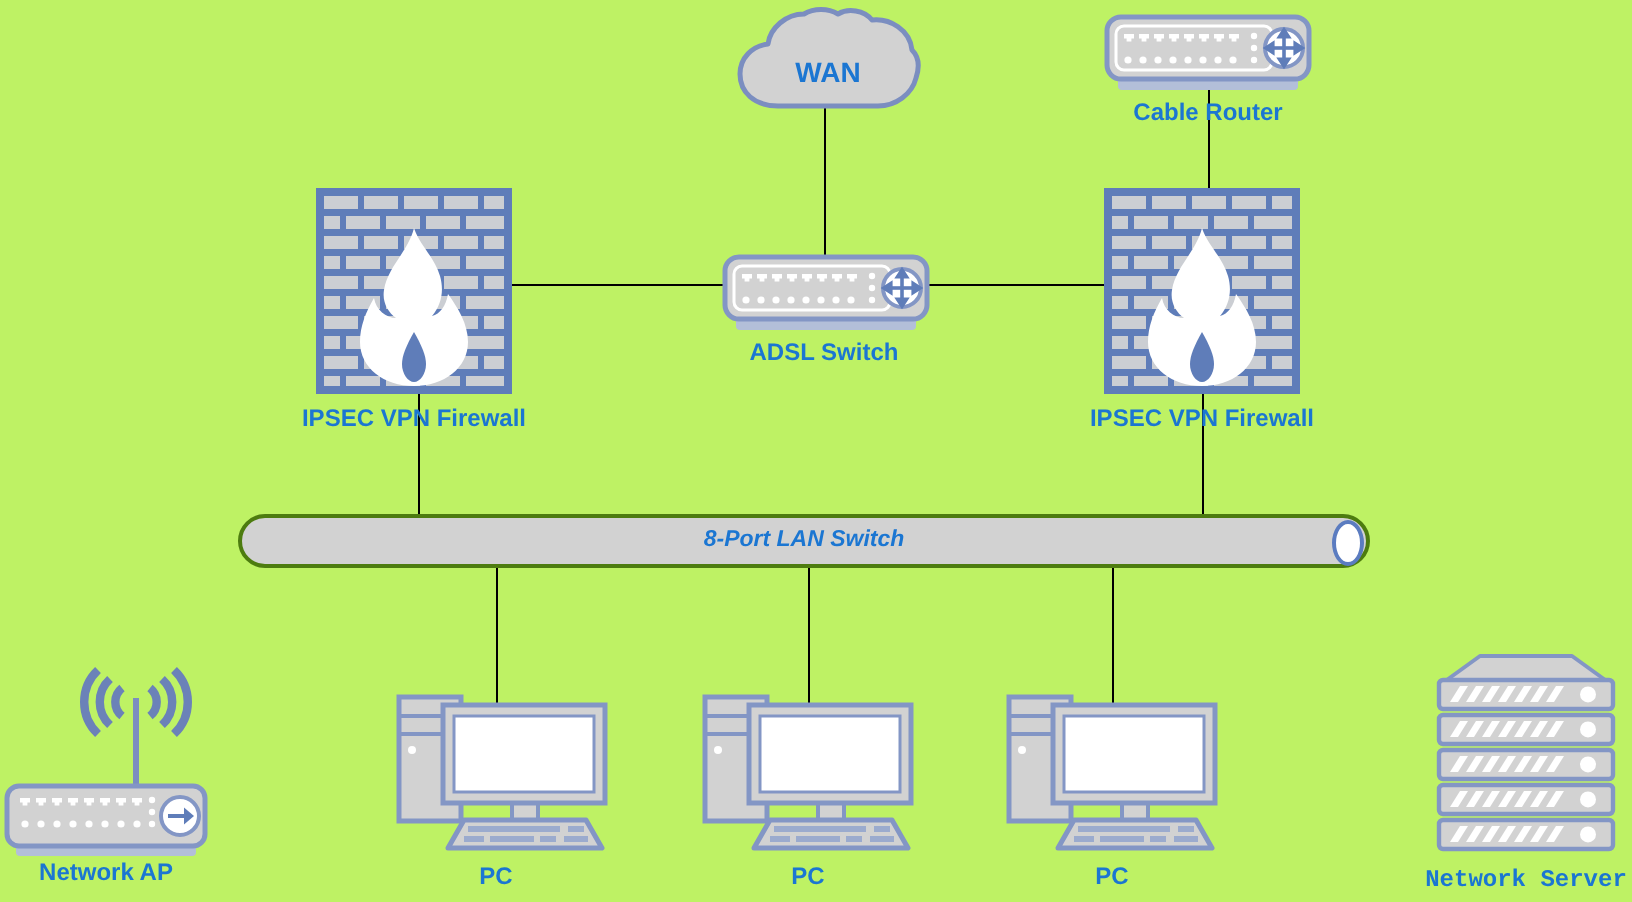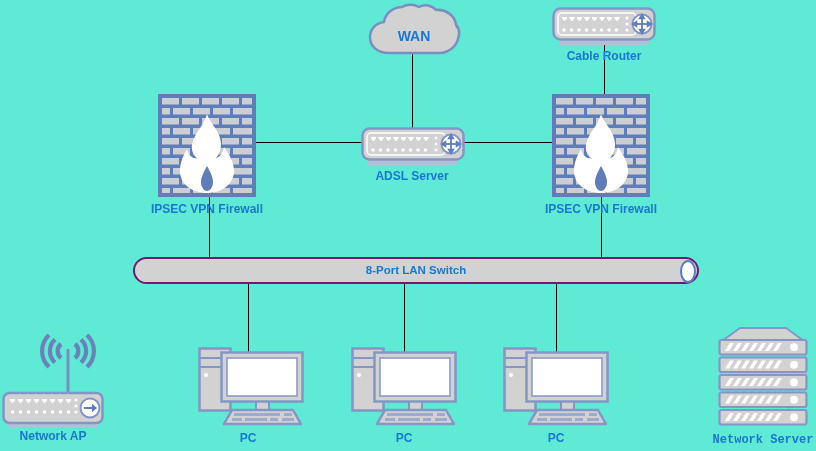--- a/index.html
+++ b/index.html
@@ -7,35 +7,35 @@
     --device-fill:#d2d2d2;
     --device-stroke:#8396c5;
     --firewall-fill:#5f7db9;
     --brick-fill:#cbced3;
     --connector-line:#000000;
     --base-fill:#b3bfd9;
     --screen-fill:#ffffff;
   }
   html,body{margin:0;padding:0;background:#fff;}
   #stage{
-    position:relative;width:816px;height:451px;background:#5eead4;overflow:hidden;
+    position:relative;width:816px;height:451px;background:#bef264;overflow:hidden;
     font-family:"Liberation Sans", sans-serif;
   }
   .node{position:absolute;}
   .lbl{
     position:absolute;font-size:12px;font-weight:bold;color:var(--label-text);
     text-align:center;white-space:nowrap;transform:translateX(-50%);
   }
   .line{position:absolute;background:var(--connector-line);}
   .line.v{width:1px;}
   .line.h{height:1px;}
   
   #lan-switch{
-    position:absolute;left:133px;top:257px;width:562px;height:23px;
-    background:var(--device-fill);border:2px solid #701a75;border-radius:14px;
+    position:absolute;left:119px;top:257px;width:562px;height:23px;
+    background:var(--device-fill);border:2px solid #4d7c0f;border-radius:14px;font-style:italic;
   }
   #lan-switch .cap{
     position:absolute;right:1px;top:1px;width:12px;height:19px;background:#fff;
     border:2px solid #5b7cc0;border-radius:50%;
   }
   #lan-switch .swlbl{
     position:absolute;left:0;top:0;width:100%;height:100%;line-height:23px;
     font-size:11.5px;font-weight:bold;color:var(--label-text);text-align:center;
   }
 </style>
@@ -130,21 +130,21 @@
       <g stroke="var(--firewall-fill)" stroke-width="1.8" fill="var(--firewall-fill)">
         <line x1="90" y1="11" x2="90" y2="23"></line>
           <line x1="84" y1="17" x2="96" y2="17"></line>
         <path d="M90 8 l2.2 3.4 h-4.4 z"></path>
           <path d="M90 26 l2.2 -3.4 h-4.4 z"></path>
         <path d="M81 17 l3.4 -2.2 v4.4 z"></path>
           <path d="M99 17 l-3.4 -2.2 v4.4 z"></path>
       </g>
     </svg>
   </div>
-  <div class="lbl" style="left:412px;top:169px;">ADSL Server</div>
+  <div class="lbl" style="left:412px;top:169px;">ADSL Switch</div>
 
   <div class="node" style="left:158px;top:94px;">
     <svg width="98" height="103" viewBox="0 0 98 103">
       <rect x="0" y="0" width="98" height="103" fill="var(--firewall-fill)"></rect>
       <g fill="var(--brick-fill)">
         <rect x="4" y="4" width="17" height="6.5"></rect>
           <rect x="24" y="4" width="17" height="6.5"></rect>
           <rect x="44" y="4" width="17" height="6.5"></rect>
           <rect x="64" y="4" width="17" height="6.5"></rect>
           <rect x="84" y="4" width="10" height="6.5"></rect>

